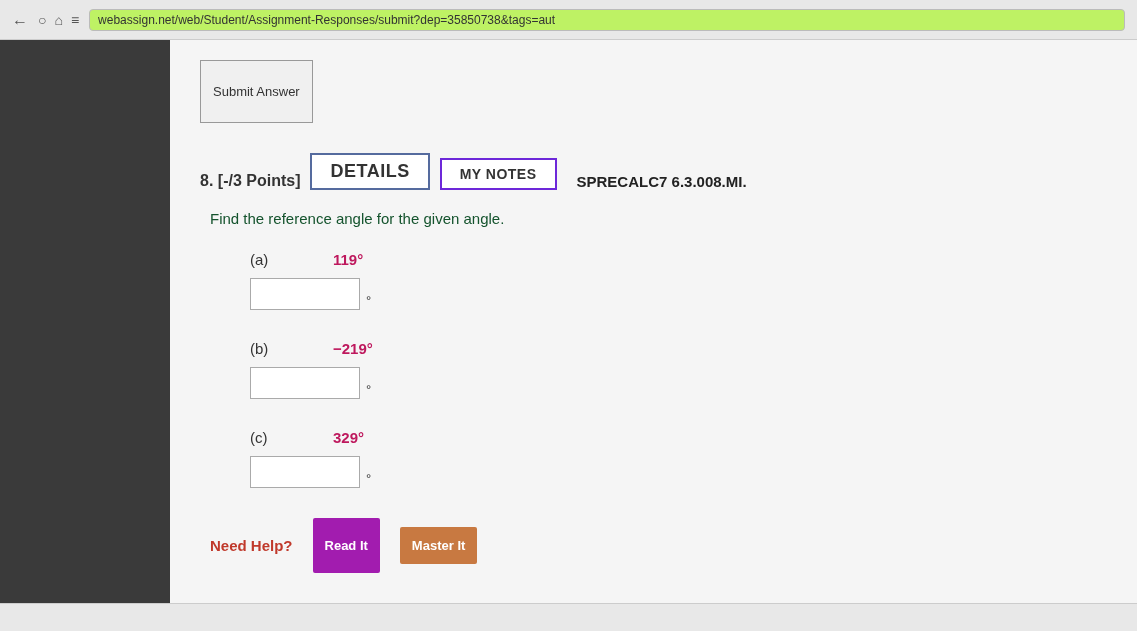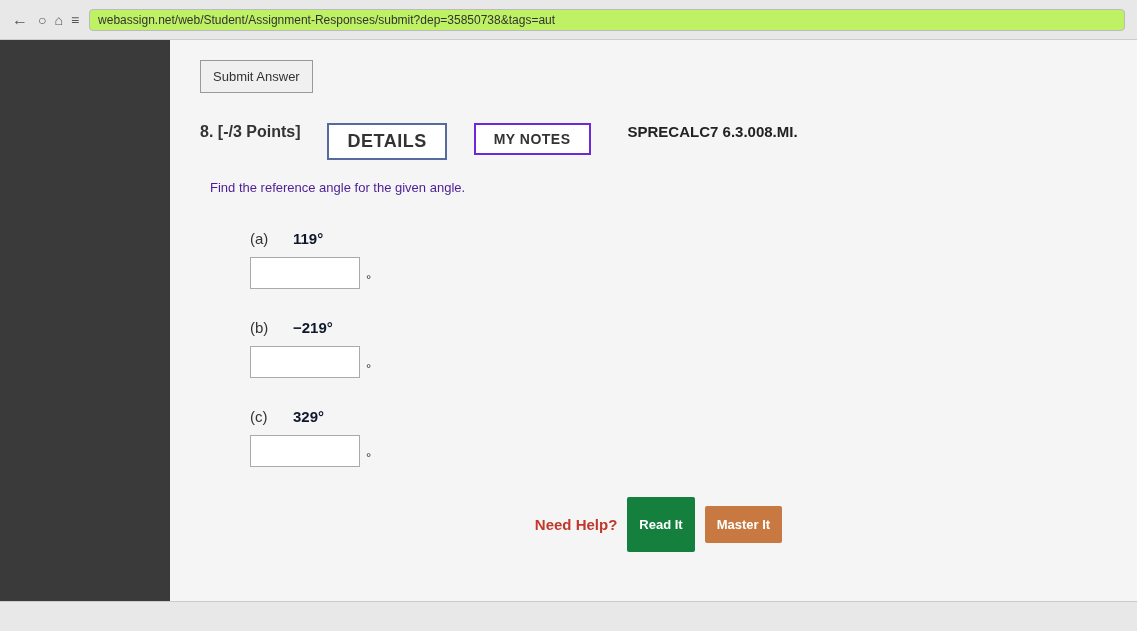--- a/index.html
+++ b/index.html
@@ -70,32 +70,32 @@
       flex: 1;
       background-color: #f5f5f5;
       padding: 20px 30px 30px 30px;
       overflow-y: auto;
     }
 
     
     .submit-answer-btn {
       border: 1px solid #999;
       background-color: #f0f0f0;
-      padding: 8px 12px;
+      padding: 23px 12px;
       font-size: 13px;
       cursor: pointer;
       color: #333;
       margin-bottom: 30px;
     }
 
     
     .question-header {
       display: flex;
-      align-items: flex-start;
-      gap: 27px;
+      align-items: flex-end;
+      gap: 10px;
       margin-bottom: 20px;
     }
 
     .question-number {
       font-size: 16px;
       font-weight: bold;
       color: #333;
       white-space: nowrap;
     }
 
@@ -123,23 +123,23 @@
 
     .problem-code {
       font-size: 15px;
       font-weight: bold;
       color: #222;
       margin-left: 10px;
     }
 
     
     .question-text {
-      font-size: 13px;
-      color: #4c1d95;
-      margin-bottom: 35px;
+      font-size: 15px;
+      color: #14532d;
+      margin-bottom: 24px;
       margin-left: 10px;
     }
 
     
     .parts-container {
       margin-left: 50px;
     }
 
     .part-row {
       display: flex;
@@ -149,23 +149,24 @@
     }
 
     .part-label {
       font-size: 15px;
       color: #333;
       min-width: 35px;
     }
 
     .part-angle {
       font-size: 15px;
-      color: #0f172a;
+      color: #be185d;
       font-weight: bold;
       min-width: 70px;
+      margin-left: 40px;
     }
 
     .part-input-group {
       display: flex;
       align-items: center;
       gap: 4px;
       margin-top: 4px;
     }
 
     .angle-input {
@@ -195,34 +196,33 @@
       display: flex;
       align-items: baseline;
       gap: 8px;
       margin-bottom: 6px;
     }
 
     
     .need-help-section {
       display: flex;
       align-items: center;
-      gap: 10px;
+      gap: 20px;
       margin-top: 10px;
       margin-left: 10px;
-      justify-content: center;
     }
 
     .need-help-label {
       font-size: 15px;
       font-weight: bold;
       color: #c0392b;
     }
 
     .read-it-btn {
-      background-color: #15803d;
+      background-color: #a21caf;
       color: white;
       border: none;
       padding: 20px 12px;
       font-size: 13px;
       font-weight: bold;
       cursor: pointer;
       border-radius: 2px;
     }
 
     .master-it-btn {

